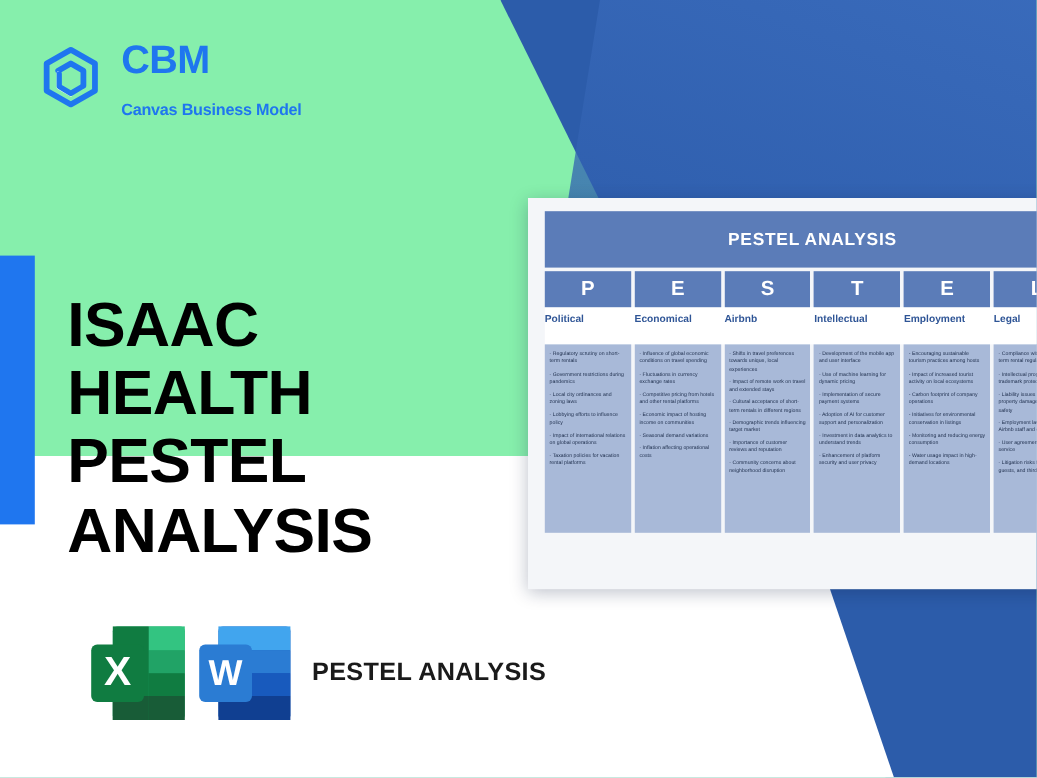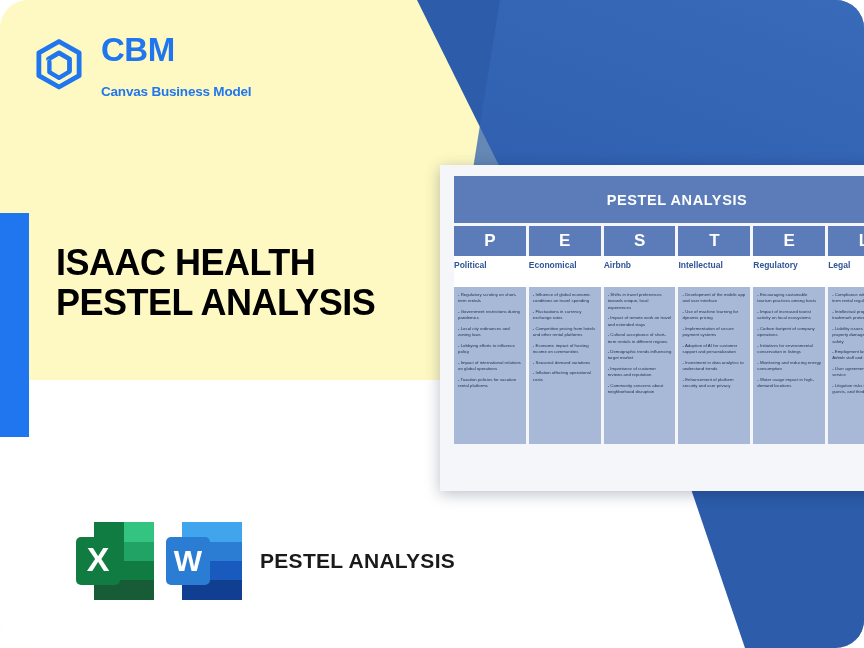--- a/index.html
+++ b/index.html
@@ -6,23 +6,22 @@
   * { margin:0; padding:0; box-sizing:border-box; }
   html, body {
     width:864px; height:648px;
     overflow:hidden;
     background:#ffffff;
     font-family:"Liberation Sans", sans-serif;
   }
   #canvas {
     position:relative;
     width:864px; height:648px;
-    background:#fef9c3;
+    background:#86efac;
     overflow:hidden;
-    border-radius:28px;
   }
 
   
   .bg-layer { position:absolute; inset:0; overflow:hidden; }
   .bg-dark {
     position:absolute; top:0; left:0; width:864px; height:648px;
     background:#2c5caa;
     clip-path:polygon(417px 0px, 864px 0px, 864px 648px, 738px 648px);
   }
   .bg-grad {
@@ -62,21 +61,21 @@
   }
   .logo-sub {
     font-size:13.5px; font-weight:bold; color:#1f76ef;
     margin-top:19px; letter-spacing:-0.2px;
   }
 
   
   .headline {
     position:absolute; left:56px; top:243px;
     width:330px;
-    font-size:36px; line-height:1.10;
+    font-size:52px; line-height:1.10;
     font-weight:bold; color:#000000;
     letter-spacing:-0.5px;
   }
 
   
   .files-row {
     position:absolute; left:74px; top:516px;
     display:flex; align-items:center;
   }
   .xls-icon { position:relative; width:86px; height:90px; flex:none; }
@@ -202,21 +201,21 @@
         <div class="col-head">T</div>
         <div class="col-head">E</div>
         <div class="col-head">L</div>
       </div>
 
       <div class="col-name-row">
         <div class="col-name">Political</div>
         <div class="col-name">Economical</div>
         <div class="col-name">Airbnb</div>
         <div class="col-name">Intellectual</div>
-        <div class="col-name">Regulatory</div>
+        <div class="col-name">Employment</div>
         <div class="col-name">Legal</div>
       </div>
 
       <div class="col-body-row">
         <div class="col-body">
             <div class="bullet">- Regulatory scrutiny on short-term rentals</div>
             <div class="bullet">- Government restrictions during pandemics</div>
             <div class="bullet">- Local city ordinances and zoning laws</div>
             <div class="bullet">- Lobbying efforts to influence policy</div>
             <div class="bullet">- Impact of international relations on global operations</div>

